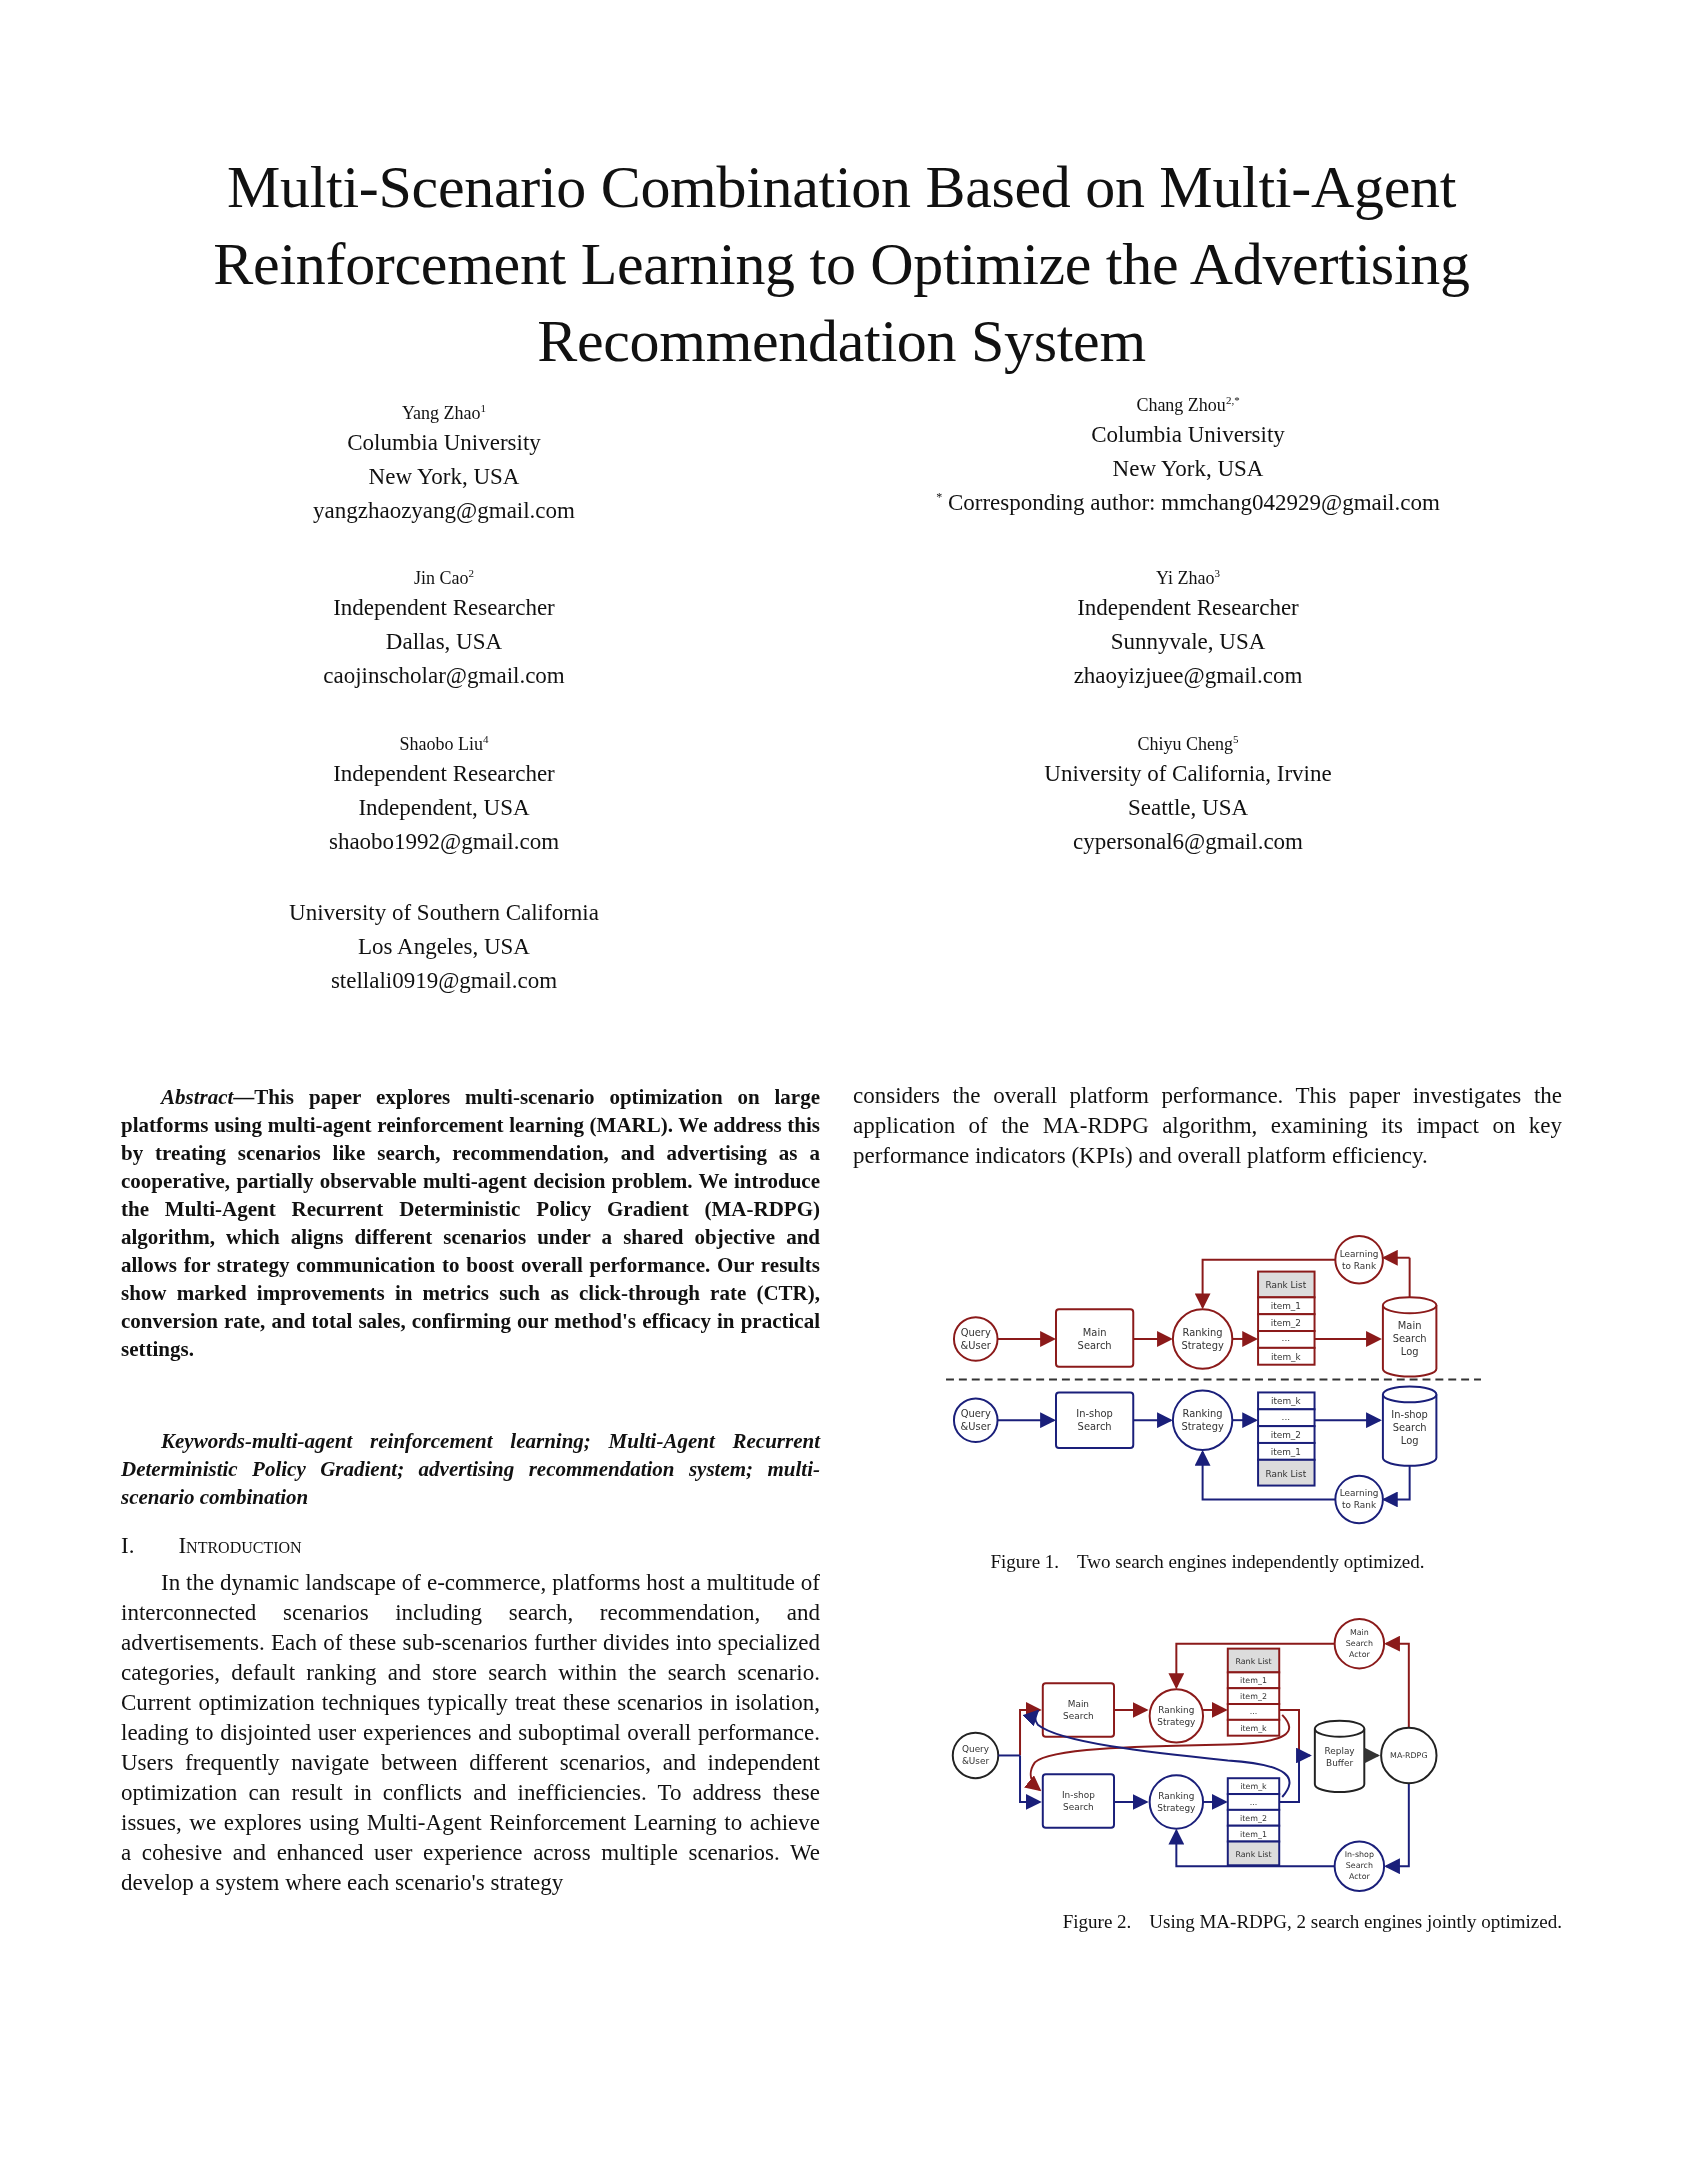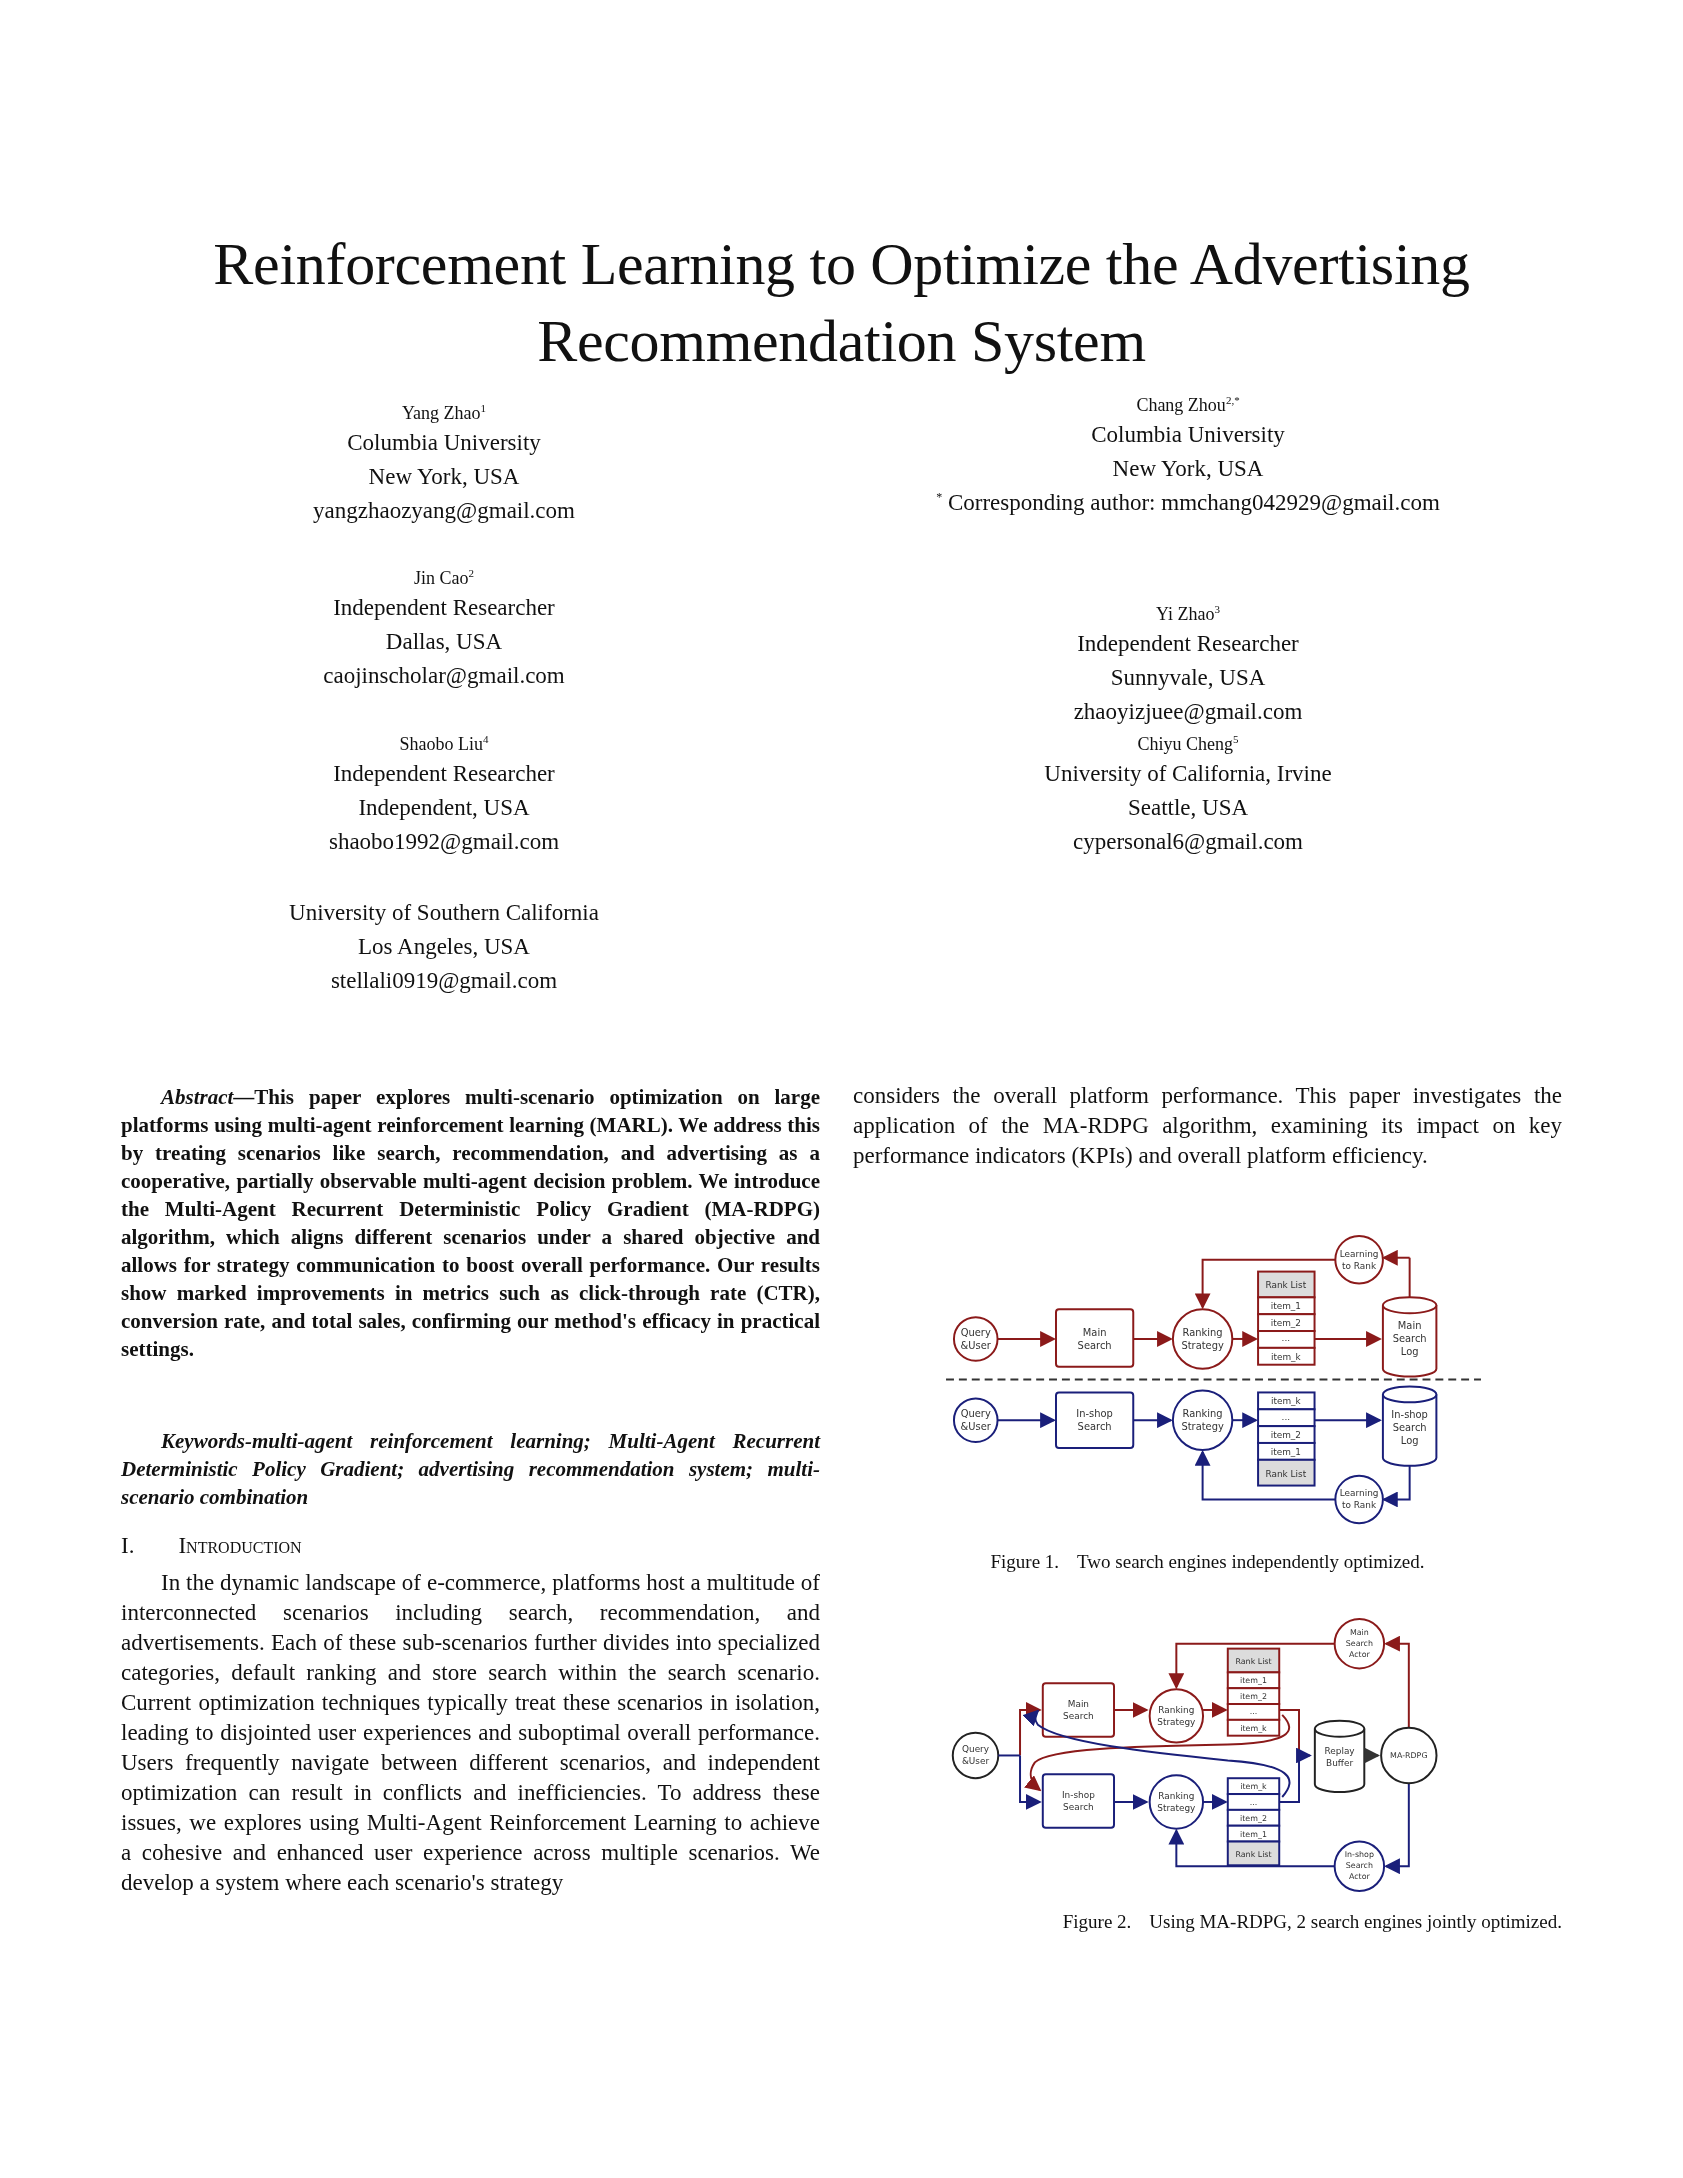--- a/index.html
+++ b/index.html
@@ -24,21 +24,21 @@
   .cont { top: 1081px; font-size: 23px; line-height: 30px; text-align: justify; margin: 0; }
   .figure { position: absolute; }
   .caption { position: absolute; text-align: center; font-size: 19px; line-height: 24px; }
   .caption .fig-num { margin-right: 18px; }
   svg text { font-family: "DejaVu Sans", "Liberation Sans", sans-serif; }
 </style>
 </head>
 <body>
 
 <h1 class="title">
-  <br>
+  <span>Multi-Scenario Combination Based on Multi-Agent</span><br>
   <span>Reinforcement Learning to Optimize the Advertising</span><br>
   <span>Recommendation System</span>
 </h1>
 
 <div class="author" style="left:137px; top:400px;">
   <div class="name"><span>Yang Zhao</span><sup>1</sup></div>
   <div class="line">Columbia University</div>
   <div class="line">New York, USA</div>
   <div class="line">yangzhaozyang@gmail.com</div>
 </div>
@@ -47,21 +47,21 @@
   <div class="line">Columbia University</div>
   <div class="line">New York, USA</div>
   <div class="line"><span class="corr-star">*</span> <span>Corresponding author: mmchang042929@gmail.com</span></div>
 </div>
 <div class="author" style="left:137px; top:565px;">
   <div class="name"><span>Jin Cao</span><sup>2</sup></div>
   <div class="line">Independent Researcher</div>
   <div class="line">Dallas, USA</div>
   <div class="line">caojinscholar@gmail.com</div>
 </div>
-<div class="author" style="left:881px; top:565px;margin-top:36px;">
+<div class="author" style="left:881px; top:565px;">
   <div class="name"><span>Yi Zhao</span><sup>3</sup></div>
   <div class="line">Independent Researcher</div>
   <div class="line">Sunnyvale, USA</div>
   <div class="line">zhaoyizjuee@gmail.com</div>
 </div>
 <div class="author" style="left:137px; top:731px;">
   <div class="name"><span>Shaobo Liu</span><sup>4</sup></div>
   <div class="line">Independent Researcher</div>
   <div class="line">Independent, USA</div>
   <div class="line">shaobo1992@gmail.com</div>

